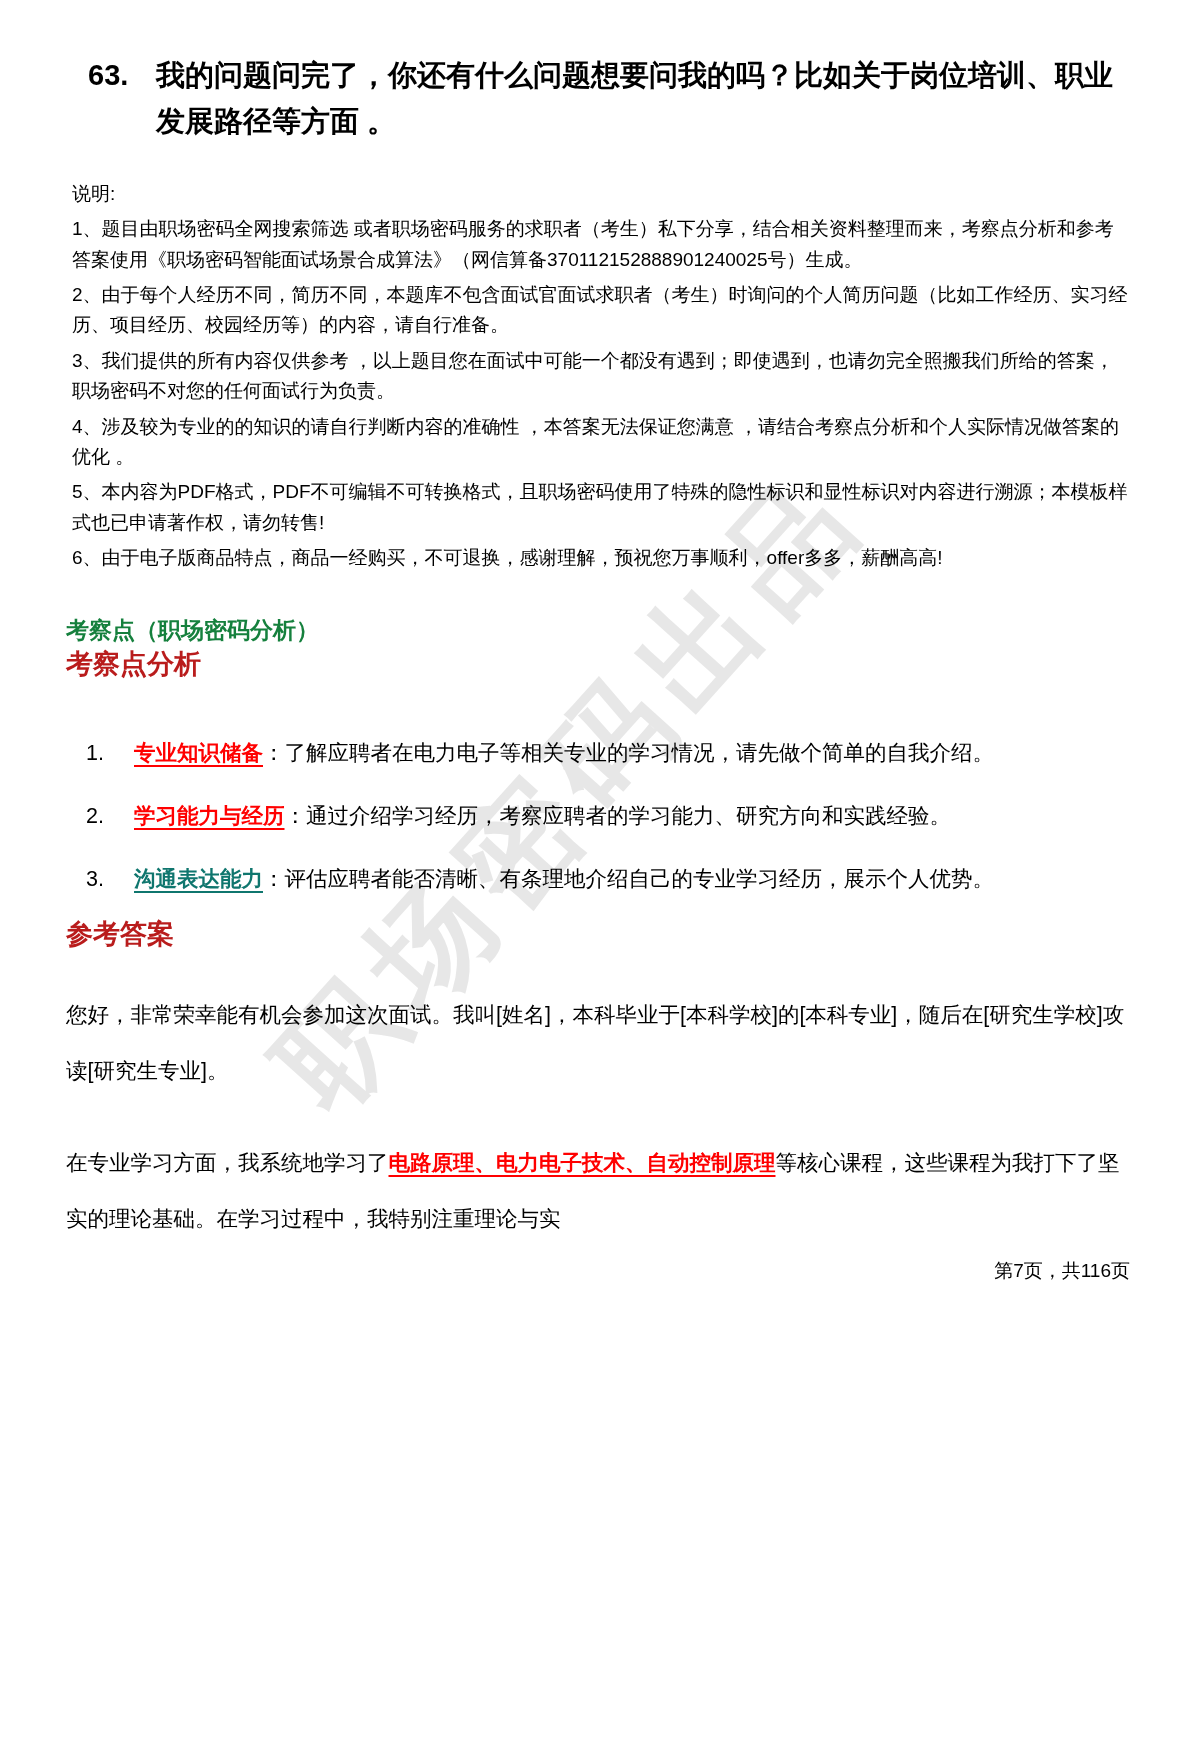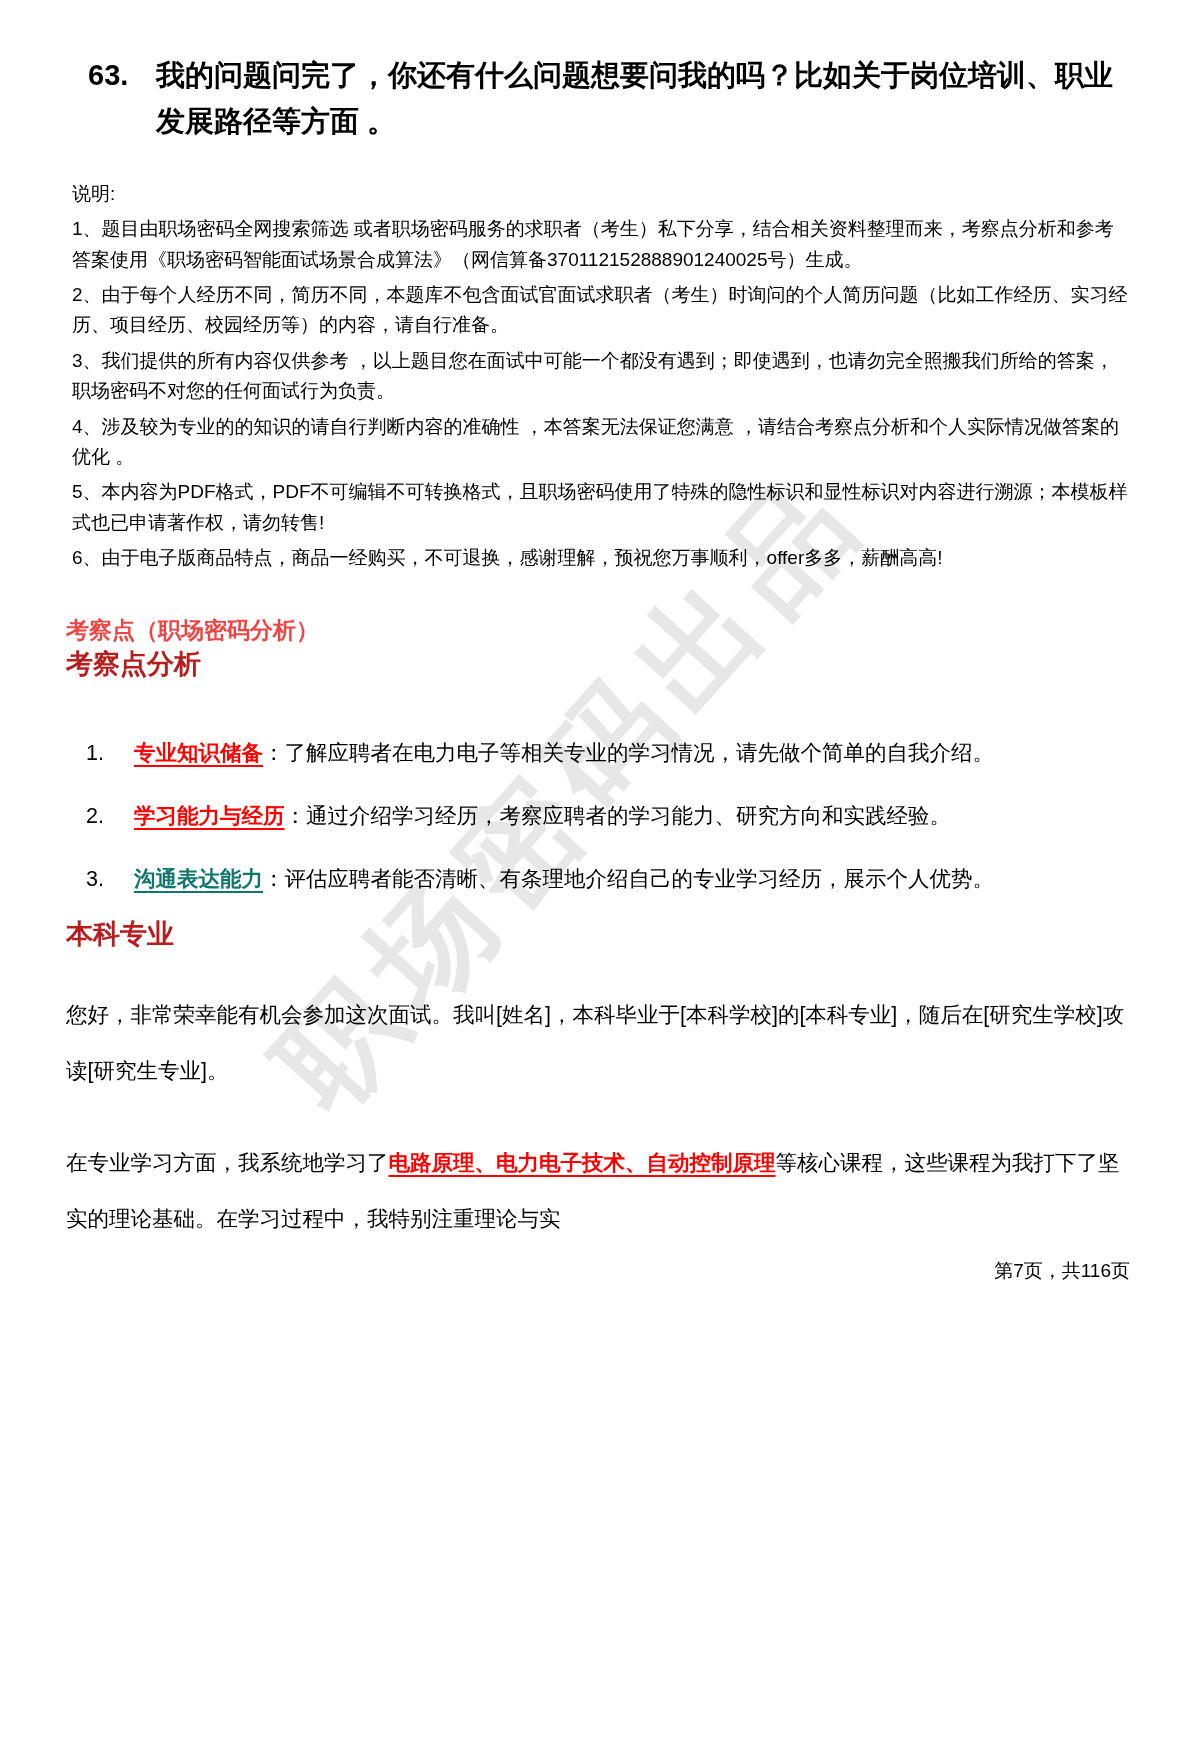--- a/index.html
+++ b/index.html
@@ -53,21 +53,21 @@
     font-size: 23px;
     font-weight: 700;
     color: #ff0000;
     line-height: 1.8;
   }
   .exam-label {
     margin-top: 42px;
     margin-left: 10px;
     font-size: 23px;
     font-weight: 700;
-    color: #ef4444;
+    color: #15803d;
   }
   .section-heading {
     margin-left: 10px;
     font-size: 27px;
     font-weight: 700;
     color: #b91c1c;
   }
   .ana-list { margin-top: 46px; margin-left: 30px; }
   .ana-item {
     display: flex;
@@ -139,21 +139,21 @@
     <div class="ana-item">
       <div class="ana-num">2.</div>
       <div class="ana-body"><span class="term c-red">学习能力与经历</span><span>：通过介绍学习经历，考察应聘者的学习能力、研究方向和实践经验。</span></div>
     </div>
     <div class="ana-item">
       <div class="ana-num">3.</div>
       <div class="ana-body"><span class="term c-green">沟通表达能力</span><span>：评估应聘者能否清晰、有条理地介绍自己的专业学习经历，展示个人优势。</span></div>
     </div>
   </div>
 
-  <div class="section-heading">本科专业</div>
+  <div class="section-heading">参考答案</div>
 
   <div class="ans-para">您好，非常荣幸能有机会参加这次面试。我叫[姓名]，本科毕业于[本科学校]的[本科专业]，随后在[研究生学校]攻读[研究生专业]。</div>
 
   <div class="ans-para"><span>在专业学习方面，我系统地学习了</span><span class="hl">电路原理、电力电子技术、自动控制原理</span><span>等核心课程，这些课程为我打下了坚实的理论基础。在学习过程中，我特别注重理论与实</span></div>
 
   <div class="footer">第7页，共116页</div>
 
 </div>
 
 </body></html>

